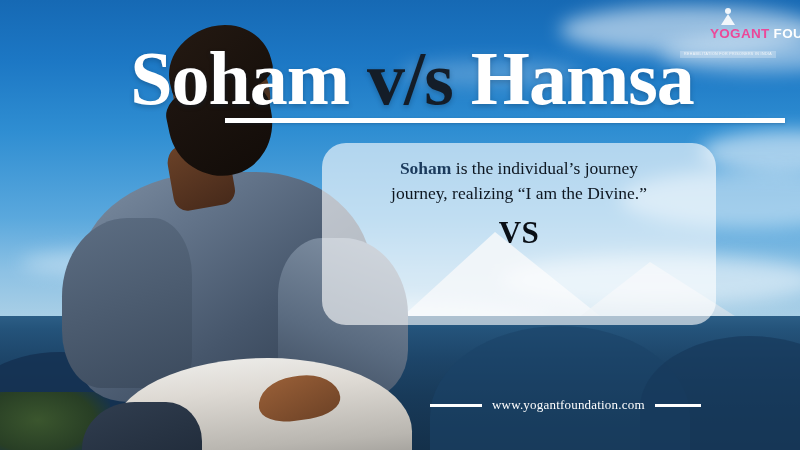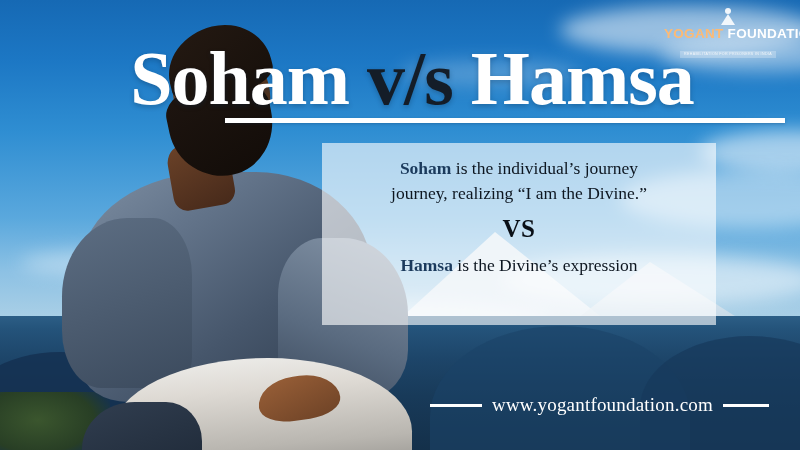--- a/index.html
+++ b/index.html
@@ -175,38 +175,39 @@
 
   
   .card {
     position:absolute; left:322px; top:143px; width:394px; height:182px;
     background:rgba(255,255,255,.62);
     z-index:6;
     padding:13px 16px 0 16px;
     text-align:center;
     color:#0d1620;
     font-family:"Liberation Serif", serif;
+    border-radius:24px;
   }
   .card p { font-size:17.5px; line-height:1.45; }
   .card .lead { font-weight:700; color:#1b3a5c; }
   .card .vs-mid {
-    font-size:25px; font-weight:700; color:#0a0f16;
+    font-size:31px; font-weight:700; color:#0a0f16;
     margin:4px 0 6px 0; letter-spacing:.5px;
   }
 
   
   .footer {
     position:absolute; left:430px; top:392px; width:350px; height:26px;
     display:flex; align-items:center; gap:10px; z-index:7;
   }
   .dash { height:3px; background:#ffffff; flex:0 0 auto; }
   .dash-l { width:52px; }
   .dash-r { width:46px; }
   .site {
-    color:#ffffff; font-size:19px; letter-spacing:.2px;
+    color:#ffffff; font-size:13px; letter-spacing:.2px;
     font-family:"Liberation Serif", serif; white-space:nowrap;
   }
 
   
   .logo {
     position:absolute; left:664px; top:8px; width:128px; height:44px;
     z-index:8; text-align:center;
   }
   .logo-mark {
     width:18px; height:18px; margin:0 auto 1px auto;
@@ -222,21 +223,21 @@
     width:0; height:0;
     border-left:7px solid transparent;
     border-right:7px solid transparent;
     border-bottom:11px solid rgba(255,255,255,.88);
   }
   .logo-name {
     font-family:"Liberation Sans", sans-serif;
     font-weight:700; font-size:13.5px; letter-spacing:.3px;
     line-height:1; white-space:nowrap; color:#ffffff;
   }
-  .logo-name .yog { color:#fdba74; }
+  .logo-name .yog { color:#ec4899;margin-left:46px; }
   .logo-tag {
     margin-top:2px;
     display:inline-block;
     background:rgba(255,255,255,.25);
     font-family:"Liberation Sans", sans-serif;
     font-size:3.6px; letter-spacing:.35px; line-height:1.5;
     color:#f2f6fa; padding:1px 4px; white-space:nowrap;
   }
 </style>
 </head>
@@ -284,23 +285,20 @@
     <div class="m-kneeL"></div>
     <div class="m-hand"></div>
   </div>
 
   <div class="card">
     <p>
       <span class="lead">Soham</span><span> is the individual’s journey</span>
     </p>
     <p>journey, realizing “I am the Divine.”</p>
     <p class="vs-mid">VS</p>
-    <p>
-      <span class="lead">Hamsa</span><span> is the Divine’s expression</span>
-    </p>
   </div>
 
   <div class="footer">
     <div class="dash dash-l"></div>
     <div class="site">www.yogantfoundation.com</div>
     <div class="dash dash-r"></div>
   </div>
 
   <div class="logo">
     <div class="logo-mark">

